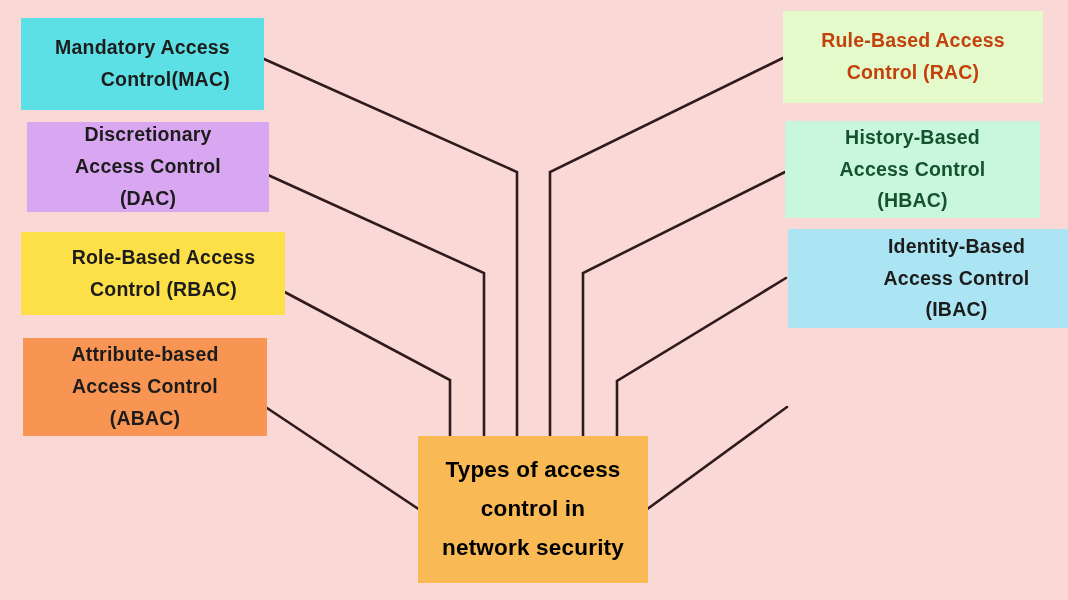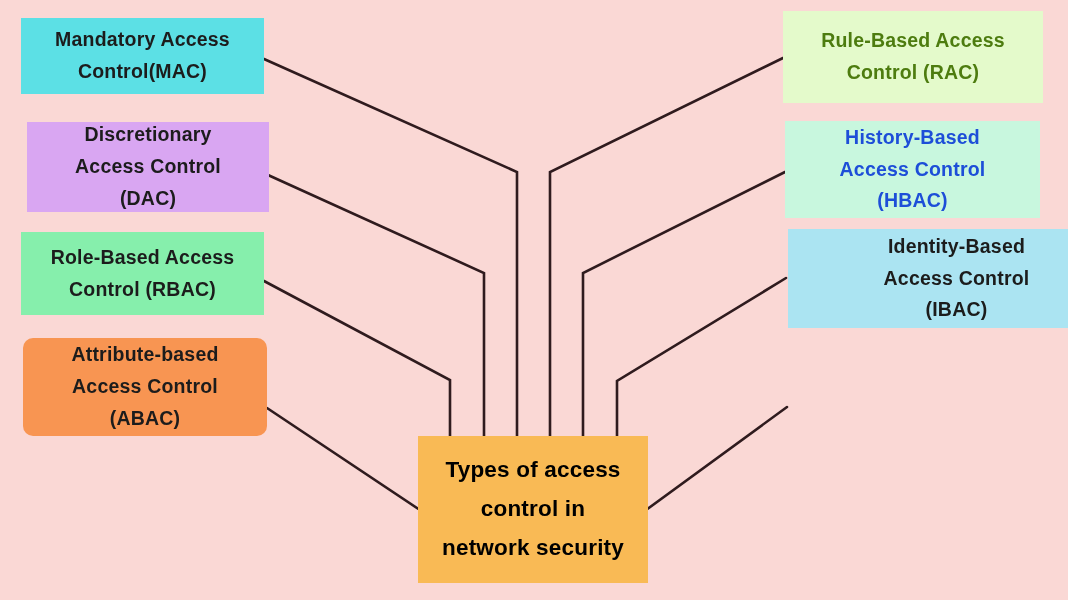--- a/index.html
+++ b/index.html
@@ -26,21 +26,21 @@
     font-size: 19.5px;
     line-height: 1.64;
     white-space: pre-line;
     letter-spacing: 0.2px;
   }
   .center-node {
     font-size: 22.5px;
     line-height: 1.72;
   }
   
-  #n-mac   { left: 21px;  top: 18px;  width: 243px; height: 76px;  }
+  #n-mac   { left: 21px;  top: 18px;  width: 243px; height: 92px; text-align: right;  }
   #n-dac   { left: 27px;  top: 122px; width: 242px; height: 90px;  }
   #n-rbac  { left: 21px;  top: 232px; width: 243px; height: 83px;  }
   #n-abac  { left: 23px;  top: 338px; width: 244px; height: 98px;  }
   #n-rac   { left: 783px; top: 11px;  width: 260px; height: 92px;  }
   #n-hbac  { left: 785px; top: 121px; width: 255px; height: 97px;  }
   #n-ibac  { left: 788px; top: 229px; width: 249px; height: 99px; padding-left: 44px;  }
   #n-orbac { left: 787px; top: 339px; width: 256px; height: 103px; }
   #n-center{ left: 418px; top: 436px; width: 230px; height: 147px; }
 </style>
 </head>
@@ -61,31 +61,31 @@
     </g>
   </svg>
 
   <div class="node" id="n-mac" style="background: rgb(92, 224, 229); color: rgb(28, 28, 28);">Mandatory Access
 Control(MAC)</div>
 
   <div class="node" id="n-dac" style="background: rgb(217, 166, 242); color: rgb(28, 28, 28);">Discretionary
 Access Control
 (DAC)</div>
 
-  <div class="node" id="n-rbac" style="background: #86efac; color: rgb(28, 28, 28);">Role-Based Access
+  <div class="node" id="n-rbac" style="background: #fde047; color: rgb(28, 28, 28); padding-left: 21px;">Role-Based Access
 Control (RBAC)</div>
 
-  <div class="node" id="n-abac" style="background: rgb(248, 149, 82); color: rgb(28, 28, 28); border-radius: 10px;">Attribute-based
+  <div class="node" id="n-abac" style="background: rgb(248, 149, 82); color: rgb(28, 28, 28);">Attribute-based
 Access Control
 (ABAC)</div>
 
-  <div class="node" id="n-rac" style="background: rgb(228, 250, 203); color: #4d7c0f;">Rule-Based Access
+  <div class="node" id="n-rac" style="background: rgb(228, 250, 203); color: #c2410c;">Rule-Based Access
 Control (RAC)</div>
 
-  <div class="node" id="n-hbac" style="background: rgb(200, 247, 222); color: #1d4ed8;">History-Based
+  <div class="node" id="n-hbac" style="background: rgb(200, 247, 222); color: #14532d;">History-Based
 Access Control
 (HBAC)</div>
 
   <div class="node" id="n-ibac" style="background: rgb(171, 228, 242); color: rgb(28, 28, 28);">Identity-Based
 Access Control
 (IBAC)</div>
 
 
   <div class="node center-node" id="n-center" style="background: rgb(249, 186, 85); color: #000000;">Types of access
 control in

